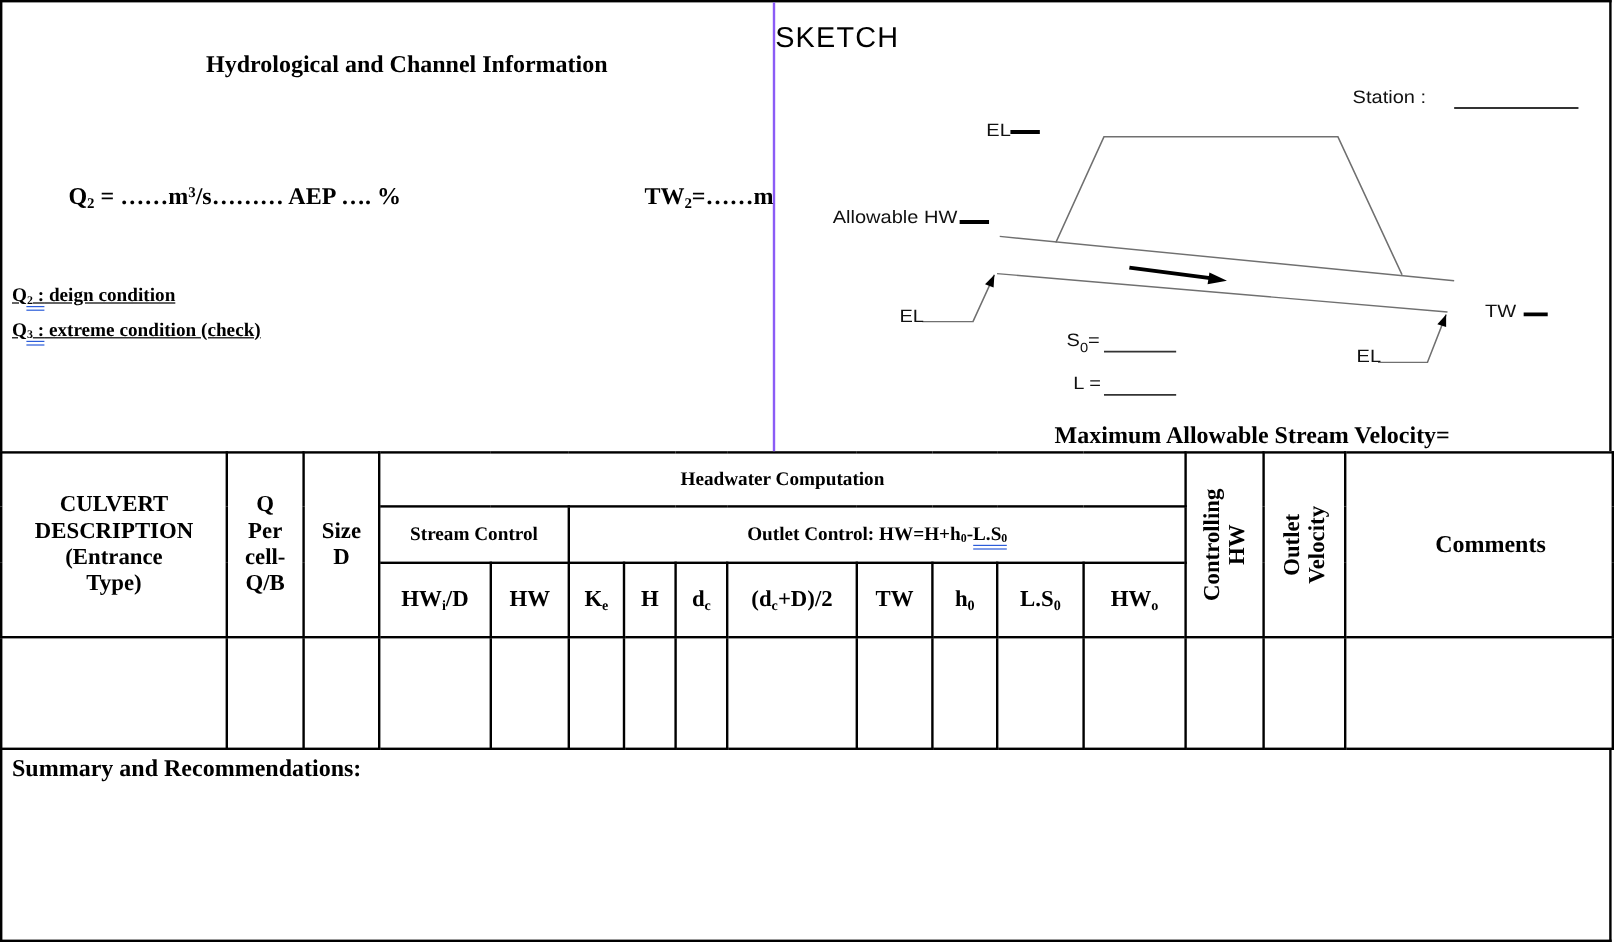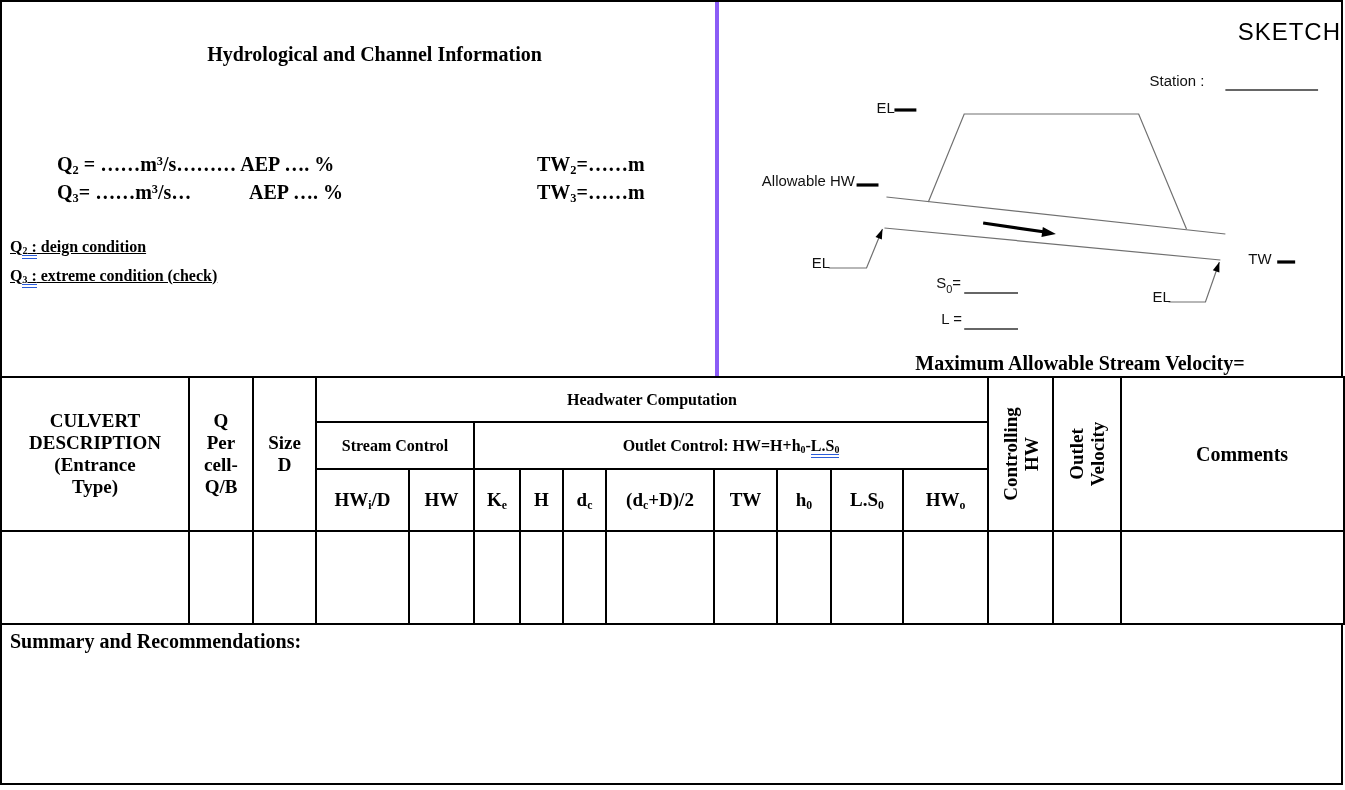--- a/index.html
+++ b/index.html
@@ -1,35 +1,35 @@
 <!DOCTYPE html>
 <html><head>
 <meta charset="utf-8">
 <style>
   html,body{margin:0;padding:0;background:#fff;}
   body{width:1345px;height:790px;color:#000;font-family:"Liberation Serif",serif;}
   .doc{position:relative;width:1343px;}
 
   
   .top{box-sizing:border-box;width:1343px;height:376px;border:2px solid #000;border-bottom:none;display:flex;}
-  .panel-left{box-sizing:border-box;width:717px;border-right:4px solid #8b5cf6;position:relative;padding-left:32px;}
+  .panel-left{box-sizing:border-box;width:644px;border-right:2px solid #8b5cf6;position:relative;padding-left:32px;}
   .panel-right{flex:1;position:relative;}
 
   .hydro-title{margin-top:41px;text-align:center;font-weight:bold;font-size:20px;}
   .eq-block{position:absolute;top:148px;left:55px;font-weight:bold;font-size:20px;line-height:28px;white-space:nowrap;}
   .eq-row{display:flex;align-items:flex-end;}
   .eq-q{display:inline-flex;width:480px;}
   .eq-q3{display:inline-block;width:192px;}
   .notes{position:absolute;top:231px;left:8px;font-weight:bold;font-size:16px;line-height:28.5px;white-space:nowrap;text-decoration:underline;}
   .gram{border-bottom:4px double #2b5cd9;}
 
   sub{font-size:62%;line-height:0;position:relative;top:0.25em;vertical-align:baseline;}
   sup{font-size:62%;line-height:0;position:relative;top:-0.45em;vertical-align:baseline;}
 
-  .sketch-title{margin-top:16px;text-align:right;font-family:"Liberation Sans",sans-serif;font-size:24px;letter-spacing:1px;}
+  .sketch-title{margin-top:16px;text-align:left;font-family:"Liberation Sans",sans-serif;font-size:24px;letter-spacing:1px;}
   .sketch-svg{position:absolute;left:0;top:0;width:100%;height:100%;}
   .max-velocity{position:absolute;bottom:1px;left:0;right:0;box-sizing:border-box;padding-left:100px;text-align:center;font-weight:bold;font-size:20px;}
 
   
   table{border-collapse:collapse;table-layout:fixed;width:1343px;}
   td{border:2px solid #000;padding:0;text-align:center;vertical-align:middle;font-weight:bold;font-size:19px;line-height:22px;overflow:visible;}
   .hw-head{font-size:16px;}
   .vwrap{height:148px;display:flex;align-items:center;justify-content:center;}
   .rot{display:block;transform:rotate(-90deg);text-align:center;line-height:21px;white-space:nowrap;}
   .comments-cell{font-size:20px;padding-left:19px;}
@@ -48,27 +48,20 @@
 
     <div class="panel-left">
       <div class="hydro-title">Hydrological and Channel Information</div>
 
       <div class="eq-block">
         <div class="eq-row">
           <span class="eq-q">
               <span>Q<sub>2</sub> = ……m<sup>3</sup>/s……… AEP …. %</span>
             </span>
           <span>TW<sub>2</sub>=……m</span>
-        </div>
-        <div class="eq-row">
-          <span class="eq-q">
-            <span class="eq-q3">Q<sub>3</sub>= ……m<sup>3</sup>/s…</span>
-            <span>AEP …. %</span>
-          </span>
-          <span>TW<sub>3</sub>=……m</span>
         </div>
       </div>
 
       <div class="notes">
         <div><span>Q</span><span class="gram"><sub>2</sub> :</span><span> deign condition</span></div>
         <div><span>Q</span><span class="gram"><sub>3</sub> :</span><span> extreme condition (check)</span></div>
       </div>
     </div>
 
     <div class="panel-right">

